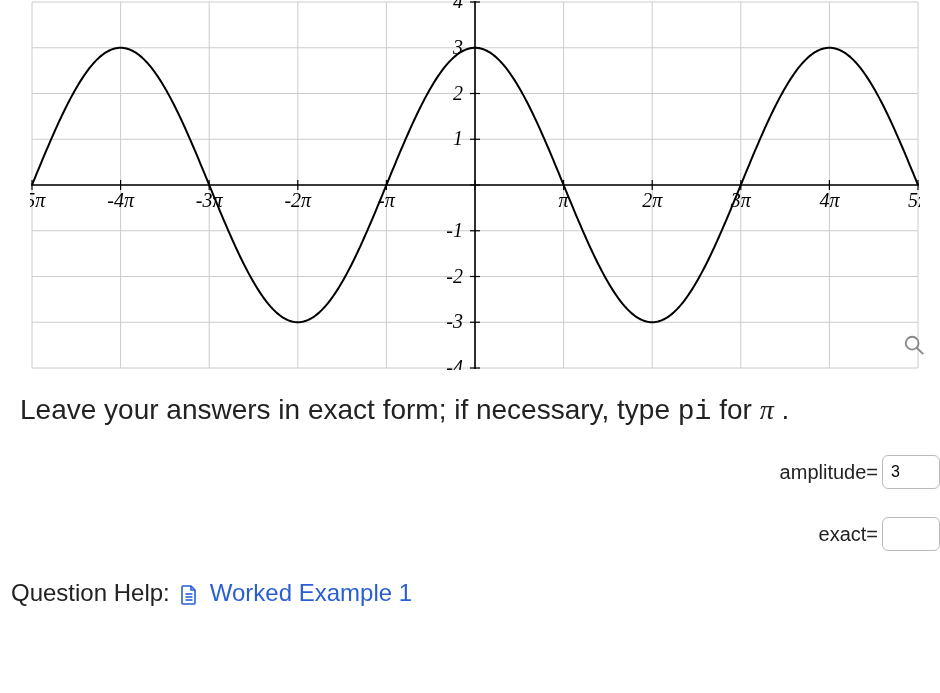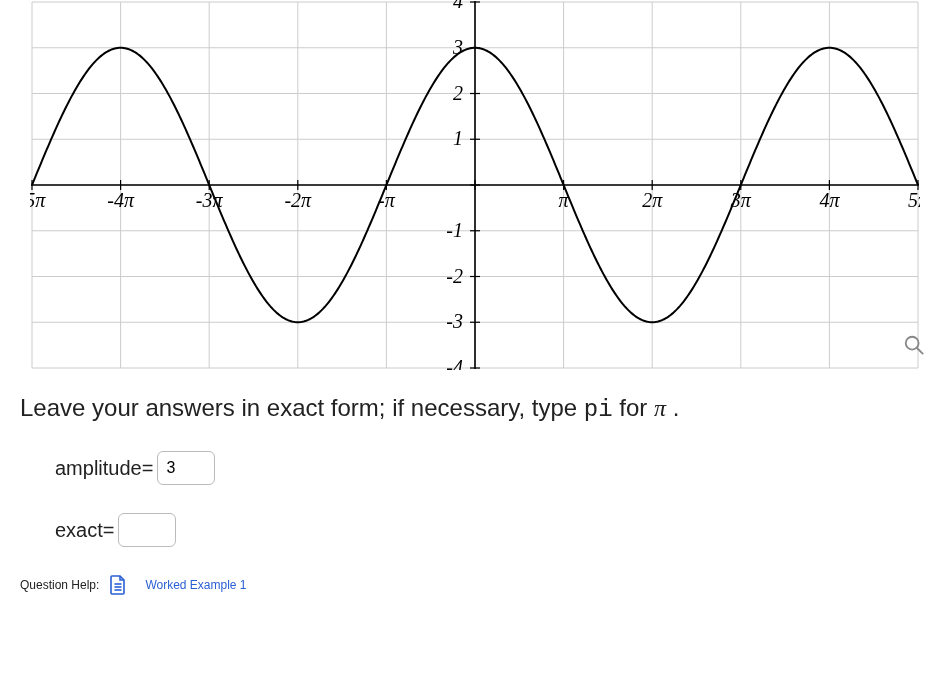--- a/index.html
+++ b/index.html
@@ -19,50 +19,51 @@
     svg.plot { display: block; }
     .magnifier {
       position: absolute;
       right: 15px;
       bottom: 14px;
       width: 22px;
       height: 22px;
     }
     .instruction {
       margin: 24px 20px 28px 20px;
-      font-size: 24px;
+      font-size: 28px;
     }
     .answer-row {
       margin: 0 0 28px 55px;
       font-size: 20px;
       display: flex;
       align-items: center;
+      justify-content: flex-end;
     }
     .answer-row input {
       width: 58px;
       height: 34px;
       border: 1px solid #bbb;
       border-radius: 6px;
       font-size: 16px;
       padding: 2px 8px;
       margin-left: 4px;
       text-align: left;
     }
     .help-row {
-      margin: 18px 0 10px 20px;
-      font-size: 12px;
+      margin: 18px 0 10px 11px;
+      font-size: 24px;
       display: flex;
       align-items: center;
       gap: 10px;
     }
     .help-link {
       color: #2a5fd4;
       display: inline-flex;
       align-items: center;
-      gap: 18px;
+      gap: 12px;
       cursor: pointer;
     }
     .doc-icon {
       width: 18px;
       height: 20px;
       display: inline-block;
     }
     .tt-pi {
       font-family: "Courier New", monospace;
     }

